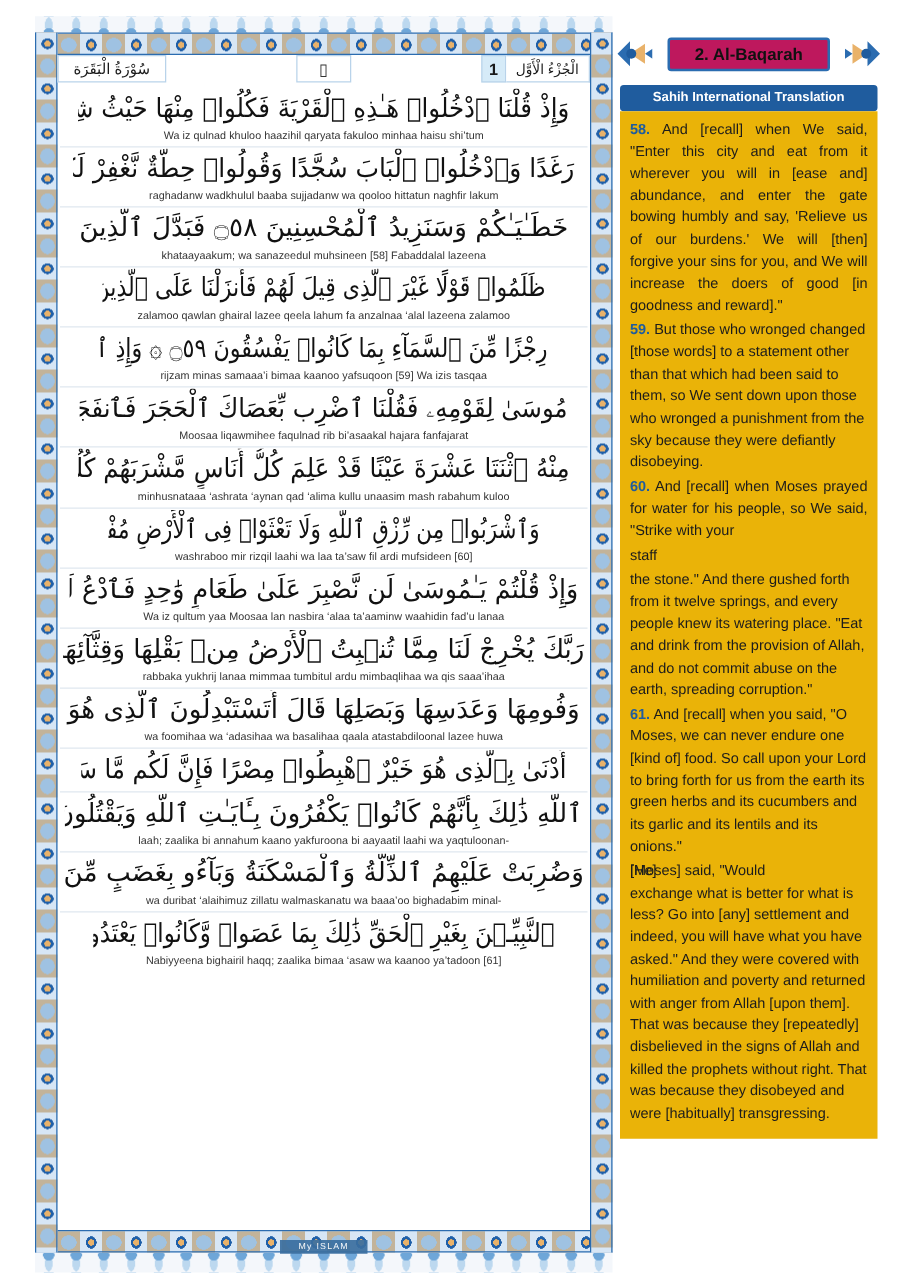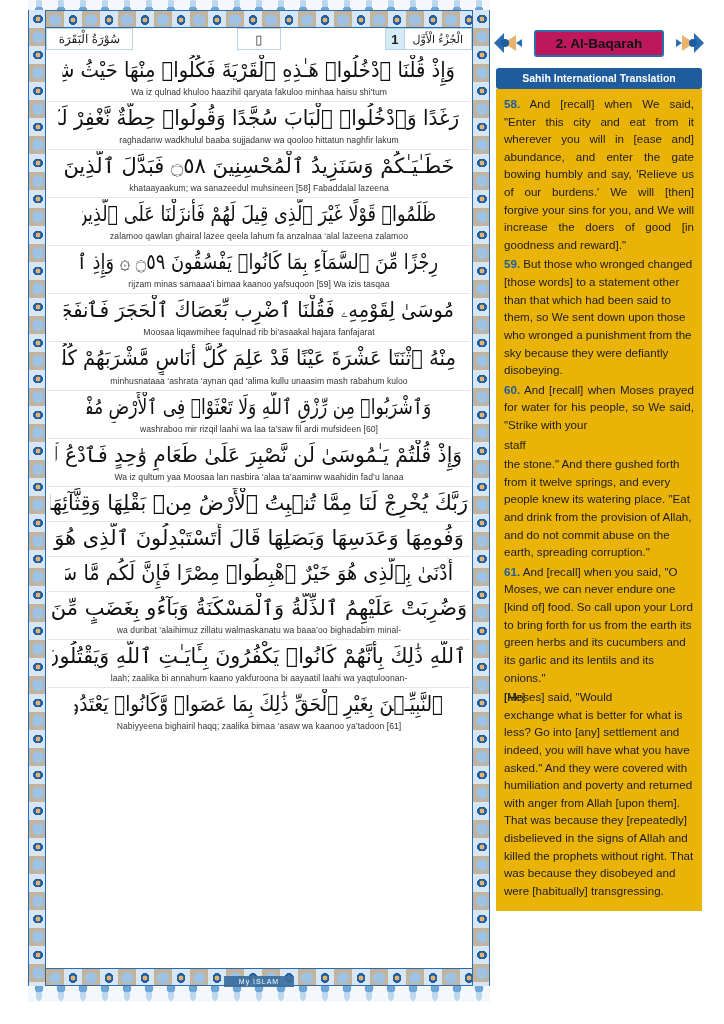--- a/index.html
+++ b/index.html
@@ -11,21 +11,21 @@
   }
   #page {
     position: relative;
     width: 724px; height: 1024px;
     background: #ffffff;
   }
 
   
   #mushaf {
     position: absolute;
-    left: 28px; top: 10px;
+    left: 28px; top: 26px;
     width: 462px; height: 976px;
     background: #ffffff;
   }
 
   
   .band {
     position: absolute;
     background-color: #f4f7fb;
   }
   .band-h {
@@ -260,34 +260,36 @@
       <div class="line">
           <div class="ar" style="transform: scaleX(0.816248); transform-origin: center center;">وَٱشْرَبُوا۟ مِن رِّزْقِ ٱللَّهِ وَلَا تَعْثَوْا۟ فِى ٱلْأَرْضِ مُفْسِدِينَ ۝٦٠</div>
           <div class="tr">washraboo mir rizqil laahi wa laa ta’saw fil ardi mufsideen [60]</div>
         </div>
       <div class="line">
           <div class="ar" style="transform: scaleX(0.96347); transform-origin: center center;">وَإِذْ قُلْتُمْ يَـٰمُوسَىٰ لَن نَّصْبِرَ عَلَىٰ طَعَامٍ وَٰحِدٍ فَٱدْعُ لَنَا</div>
           <div class="tr">Wa iz qultum yaa Moosaa lan nasbira ‘alaa ta’aaminw waahidin fad’u lanaa</div>
         </div>
       <div class="line">
           <div class="ar" style="transform: scaleX(0.98829); transform-origin: center center;">رَبَّكَ يُخْرِجْ لَنَا مِمَّا تُنۢبِتُ ٱلْأَرْضُ مِنۢ بَقْلِهَا وَقِثَّآئِهَا</div>
+          <div class="tr">rabbaka yukhrij lanaa mimmaa tumbitul ardu mimbaqlihaa wa qis saaa’ihaa</div>
         </div>
       <div class="line">
           <div class="ar" style="transform: scaleX(1); transform-origin: center center;">وَفُومِهَا وَعَدَسِهَا وَبَصَلِهَا قَالَ أَتَسْتَبْدِلُونَ ٱلَّذِى هُوَ</div>
+          <div class="tr">wa foomihaa wa ‘adasihaa wa basalihaa qaala atastabdiloonal lazee huwa</div>
         </div>
       <div class="line">
           <div class="ar" style="transform: scaleX(0.91939); transform-origin: center center;">أَدْنَىٰ بِٱلَّذِى هُوَ خَيْرٌ ٱهْبِطُوا۟ مِصْرًا فَإِنَّ لَكُم مَّا سَأَلْتُمْ</div>
+        </div>
+      <div class="line">
+          <div class="ar" style="transform: scaleX(0.981395); transform-origin: center center;">ٱللَّهِ ذَٰلِكَ بِأَنَّهُمْ كَانُوا۟ يَكْفُرُونَ بِـَٔايَـٰتِ ٱللَّهِ وَيَقْتُلُونَ</div>
+          <div class="tr">laah; zaalika bi annahum kaano yakfuroona bi aayaatil laahi wa yaqtuloonan-</div>
         </div>
       <div class="line">
           <div class="ar" style="transform: scaleX(1); transform-origin: center center;">وَضُرِبَتْ عَلَيْهِمُ ٱلذِّلَّةُ وَٱلْمَسْكَنَةُ وَبَآءُو بِغَضَبٍ مِّنَ</div>
           <div class="tr">wa duribat ‘alaihimuz zillatu walmaskanatu wa baaa’oo bighadabim minal-</div>
-        </div>
-      <div class="line">
-          <div class="ar" style="transform: scaleX(0.981395); transform-origin: center center;">ٱللَّهِ ذَٰلِكَ بِأَنَّهُمْ كَانُوا۟ يَكْفُرُونَ بِـَٔايَـٰتِ ٱللَّهِ وَيَقْتُلُونَ</div>
-          <div class="tr">laah; zaalika bi annahum kaano yakfuroona bi aayaatil laahi wa yaqtuloonan-</div>
         </div>
       <div class="line">
           <div class="ar" style="transform: scaleX(0.873706); transform-origin: center center;">ٱلنَّبِيِّـۧنَ بِغَيْرِ ٱلْحَقِّ ذَٰلِكَ بِمَا عَصَوا۟ وَّكَانُوا۟ يَعْتَدُونَ ۝٦١</div>
           <div class="tr">Nabiyyeena bighairil haqq; zaalika bimaa ‘asaw wa kaanoo ya’tadoon [61]</div>
         </div>
     </div>
 
     <div class="watermark">My ISLAM</div>
   </div>
 

